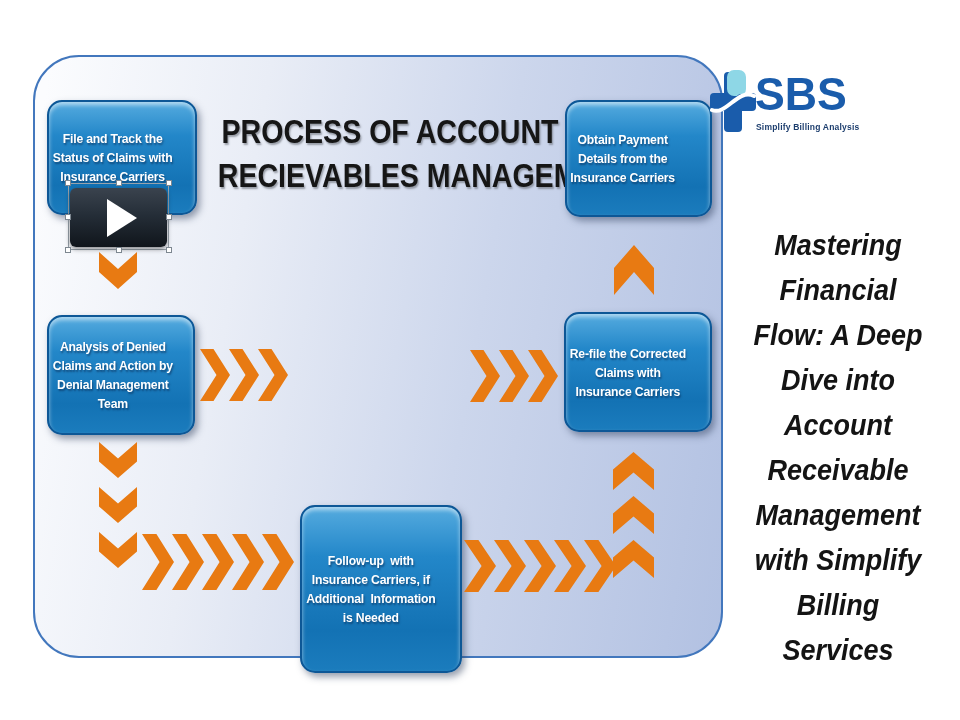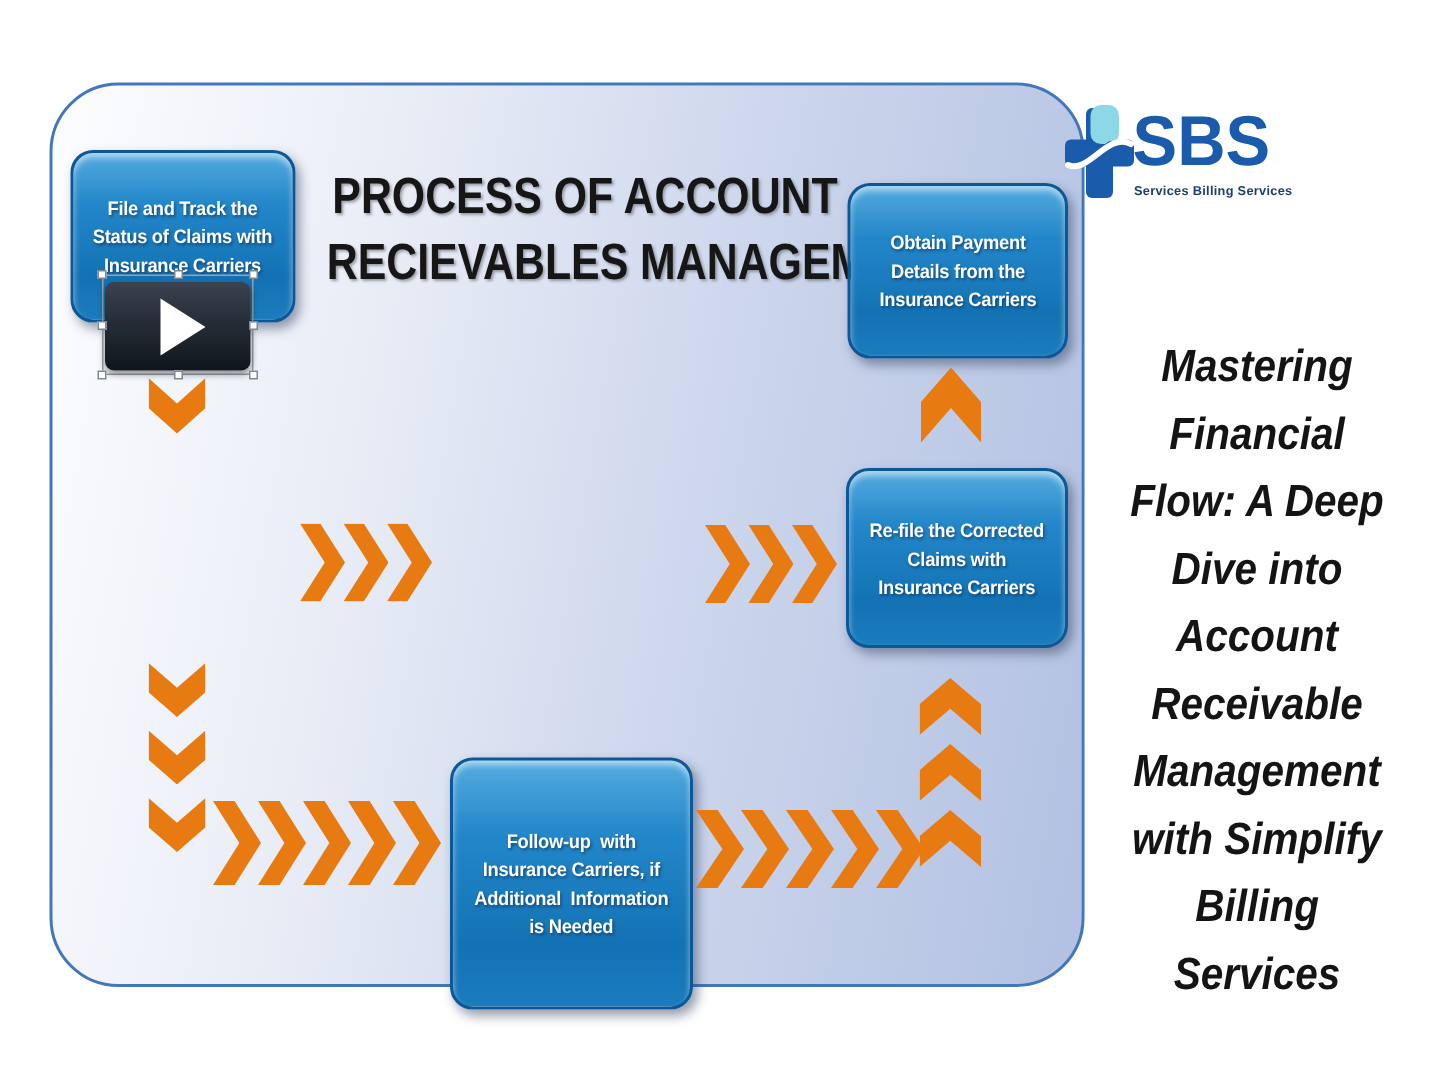--- a/index.html
+++ b/index.html
@@ -25,21 +25,21 @@
     transform: scaleX(0.84); transform-origin: 50% 0;
     text-shadow: 1.5px 1.5px 2px rgba(110,115,125,0.65);
   }
 
   
   .pbox {
     position: absolute; border-radius: 15px;
     background: linear-gradient(180deg, #55abdf 0%, #2387c9 30%, #1372b4 75%, #1b7cbd 100%);
     border: 2px solid #0d5796;
     box-shadow: 3px 4px 7px rgba(50,65,95,0.5), inset 0 3px 4px rgba(255,255,255,0.55);
-    display: flex; align-items: center; justify-content: center;
+    display: flex; align-items: center; justify-content: flex-start;
   }
   .pbox-text {
     white-space: pre; text-align: center;
     color: #ffffff; font-weight: bold; font-size: 13px; line-height: 19px;
     letter-spacing: -0.2px; transform: scaleX(0.94);
     text-shadow: 1px 1.5px 2px rgba(10,40,80,0.6);
   }
 
   
   .chev {
@@ -104,26 +104,32 @@
 
     <div class="slide-title">PROCESS OF ACCOUNT
 RECIEVABLES MANAGEMENT</div>
 
     <div class="pbox" style="left:12px; top:43px; width:150px; height:115px;">
       <div class="pbox-text">File and Track the
 Status of Claims with
 Insurance Carriers</div>
     </div>
 
-    <div class="pbox" style="left:530px; top:43px; width:147px; height:117px;margin-top:22px;">
+    <div class="pbox" style="left:530px; top:43px; width:147px; height:117px;">
       <div class="pbox-text">Obtain Payment
 Details from the
 Insurance Carriers</div>
     </div>
 
+    <div class="pbox" style="left:12px; top:258px; width:148px; height:120px;">
+      <div class="pbox-text">Analysis of Denied
+Claims and Action by
+Denial Management
+Team</div>
+    </div>
 
 
     <div class="pbox" style="left:529px; top:255px; width:148px; height:120px;">
       <div class="pbox-text">Re-file the Corrected
 Claims with
 Insurance Carriers</div>
     </div>
 
     <div class="pbox" style="left:265px; top:448px; width:162px; height:168px;">
       <div class="pbox-text">Follow-up  with
@@ -182,21 +188,21 @@
 
   <div class="logo">
     <svg class="logo-cross" width="46" height="64" viewBox="0 0 46 64">
       <rect x="14" y="2" width="18" height="60" rx="4" fill="#1a5cab"></rect>
       <rect x="0" y="23" width="46" height="18" rx="4" fill="#1a5cab"></rect>
       <rect x="17" y="0" width="19" height="26" rx="7" fill="#8ed7e6"></rect>
       <rect x="26" y="24" width="20" height="16" rx="5" fill="#1a5cab"></rect>
       <path d="M2,40 C16,46 28,18 44,26" stroke="#ffffff" stroke-width="4" fill="none" stroke-linecap="round"></path>
     </svg>
     <div class="logo-text">SBS</div>
-    <div class="logo-tagline">Services Billing Services</div>
+    <div class="logo-tagline">Simplify Billing Analysis</div>
   </div>
 
   <div class="right-caption">Mastering
 Financial
 Flow: A Deep
 Dive into
 Account
 Receivable
 Management
 with Simplify

